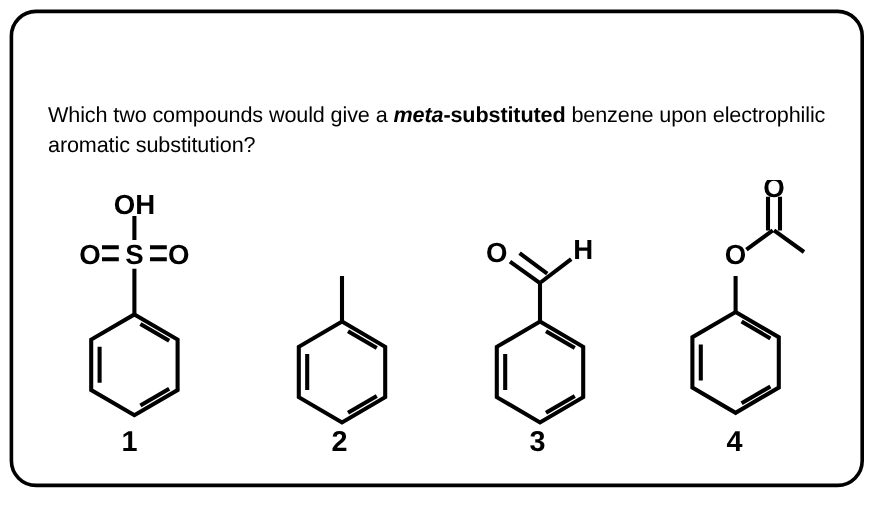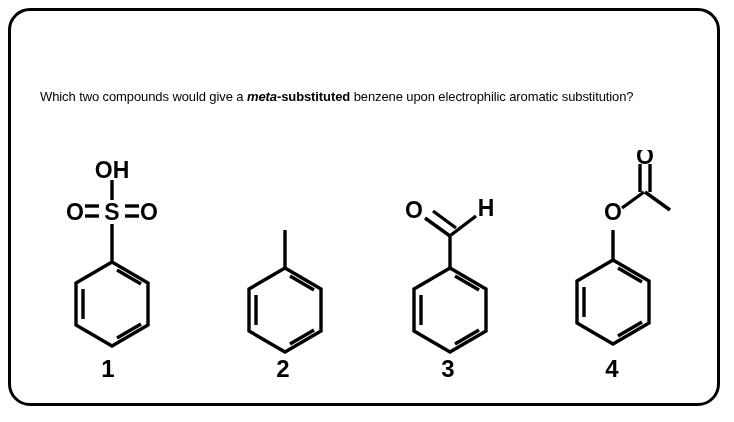--- a/index.html
+++ b/index.html
@@ -29,21 +29,21 @@
     border: 3px solid #000000;
     border-radius: 22px;
     box-sizing: border-box;
     background: #ffffff;
   }
   .question {
     position: absolute;
     left: 40px;
     top: 84px;
     width: 650px;
-    font-size: 13px;
+    font-size: 18px;
     line-height: 25px;
     color: #000000;
     font-family: "Liberation Sans", sans-serif;
     letter-spacing: -0.1px;
   }
   .q-em {
     font-weight: bold;
     font-style: italic;
   }
   .q-strong {

